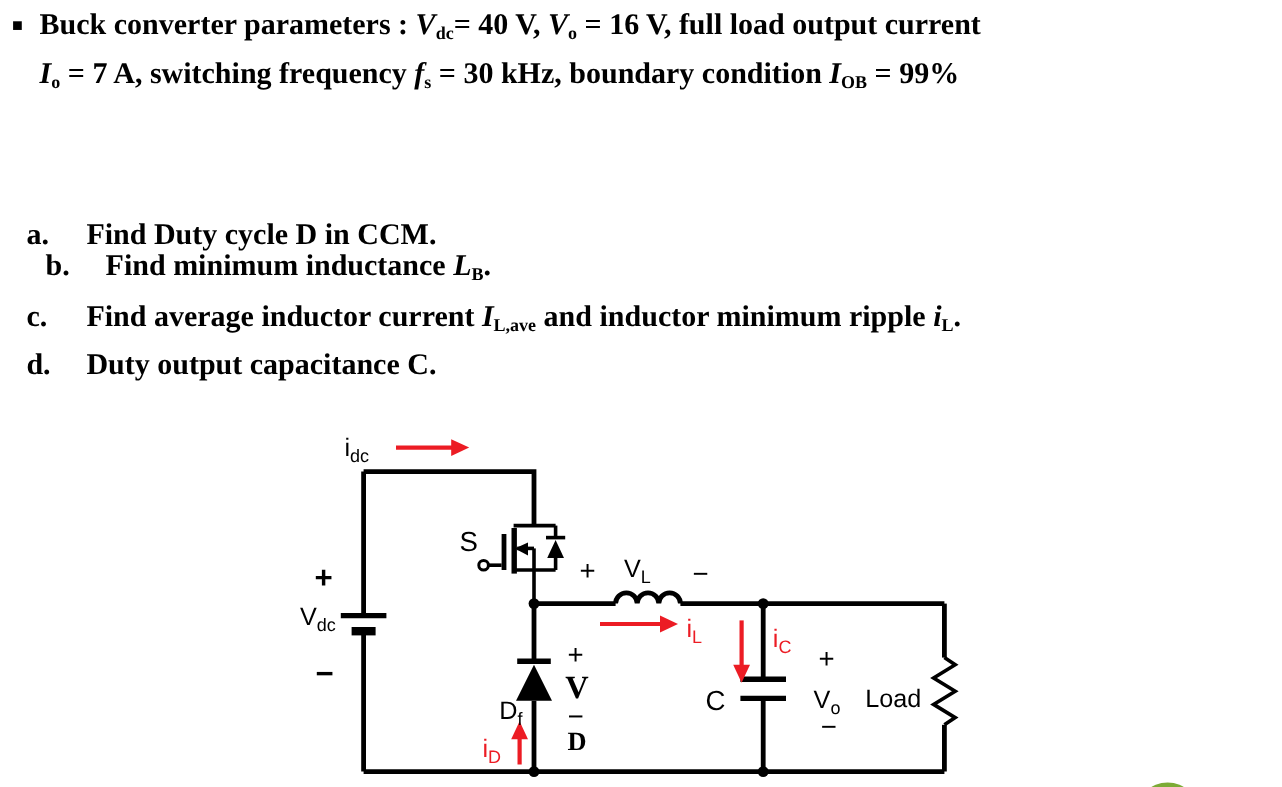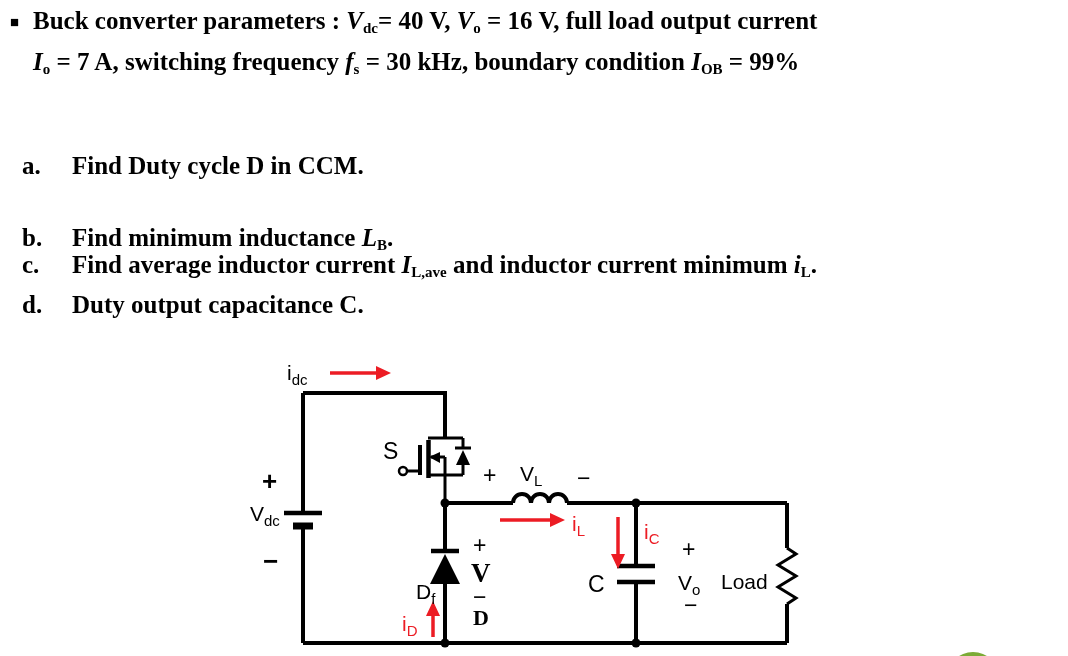--- a/index.html
+++ b/index.html
@@ -16,21 +16,21 @@
     position:absolute;left:33px;top:4px;width:1030px;
     font-weight:bold;font-size:25px;line-height:33px;color:#000;
   }
   .vi{font-style:italic;}
   .sub{font-size:0.6em;vertical-align:-0.28em;letter-spacing:0;}
   
   .task{
     position:absolute;left:22px;font-weight:bold;font-size:25px;color:#000;white-space:nowrap;
   }
   .tlabel{display:inline-block;width:50px;}
-  .task-a{top:152px;} .task-b{top:224px;} .task-c{top:251px;} .task-d{top:291px;}
+  .task-a{top:182px;} .task-b{top:208px;margin-left:16px;} .task-c{top:251px;} .task-d{top:291px;}
   
   svg{position:absolute;left:0;top:0;}
   .wire{stroke:#000;stroke-width:4;fill:none;stroke-linecap:butt;}
   .thin{stroke-width:3;}
   .blk{fill:#000;stroke:none;}
   .clbl{font-family:"Liberation Sans","DejaVu Sans",sans-serif;font-size:21px;fill:#000;}
   .csub{font-size:15px;}
   .big{font-size:23px;}
   .bplus{font-size:26px;font-weight:bold;}
   .cred{fill:#ec1c24;}
@@ -49,21 +49,21 @@
   <div class="pline"><span class="vi">I</span><span class="sub">o</span><span> = 7 A, switching frequency </span><span class="vi">f</span><span class="sub">s</span><span> = 30 kHz, boundary condition </span><span class="vi">I</span><span class="sub">OB</span><span> = 99%</span></div>
 </div>
 
 <div class="task task-a">
   <span class="tlabel">a.</span><span><span>Find Duty cycle D in CCM.</span></span>
 </div>
 <div class="task task-b">
   <span class="tlabel">b.</span><span><span>Find minimum inductance </span><span class="vi">L</span><span class="sub">B</span><span>.</span></span>
 </div>
 <div class="task task-c">
-  <span class="tlabel">c.</span><span><span>Find average inductor current </span><span class="vi">I</span><span class="sub">L,ave</span><span> and inductor current minimum </span><span class="vi">i</span><span class="sub">L</span><span>.</span></span>
+  <span class="tlabel">c.</span><span><span>Find average inductor current </span><span class="vi">I</span><span class="sub">L,ave</span><span> and inductor minimum ripple </span><span class="vi">i</span><span class="sub">L</span><span>.</span></span>
 </div>
 <div class="task task-d">
   <span class="tlabel">d.</span><span><span>Duty output capacitance C.</span></span>
 </div>
 
 <svg width="1068" height="656" viewBox="0 0 1068 656">
 
   <g>
     <path class="wire" d="M303,393 H445 V438"></path>
     <path class="wire" d="M303,393 V511"></path>

